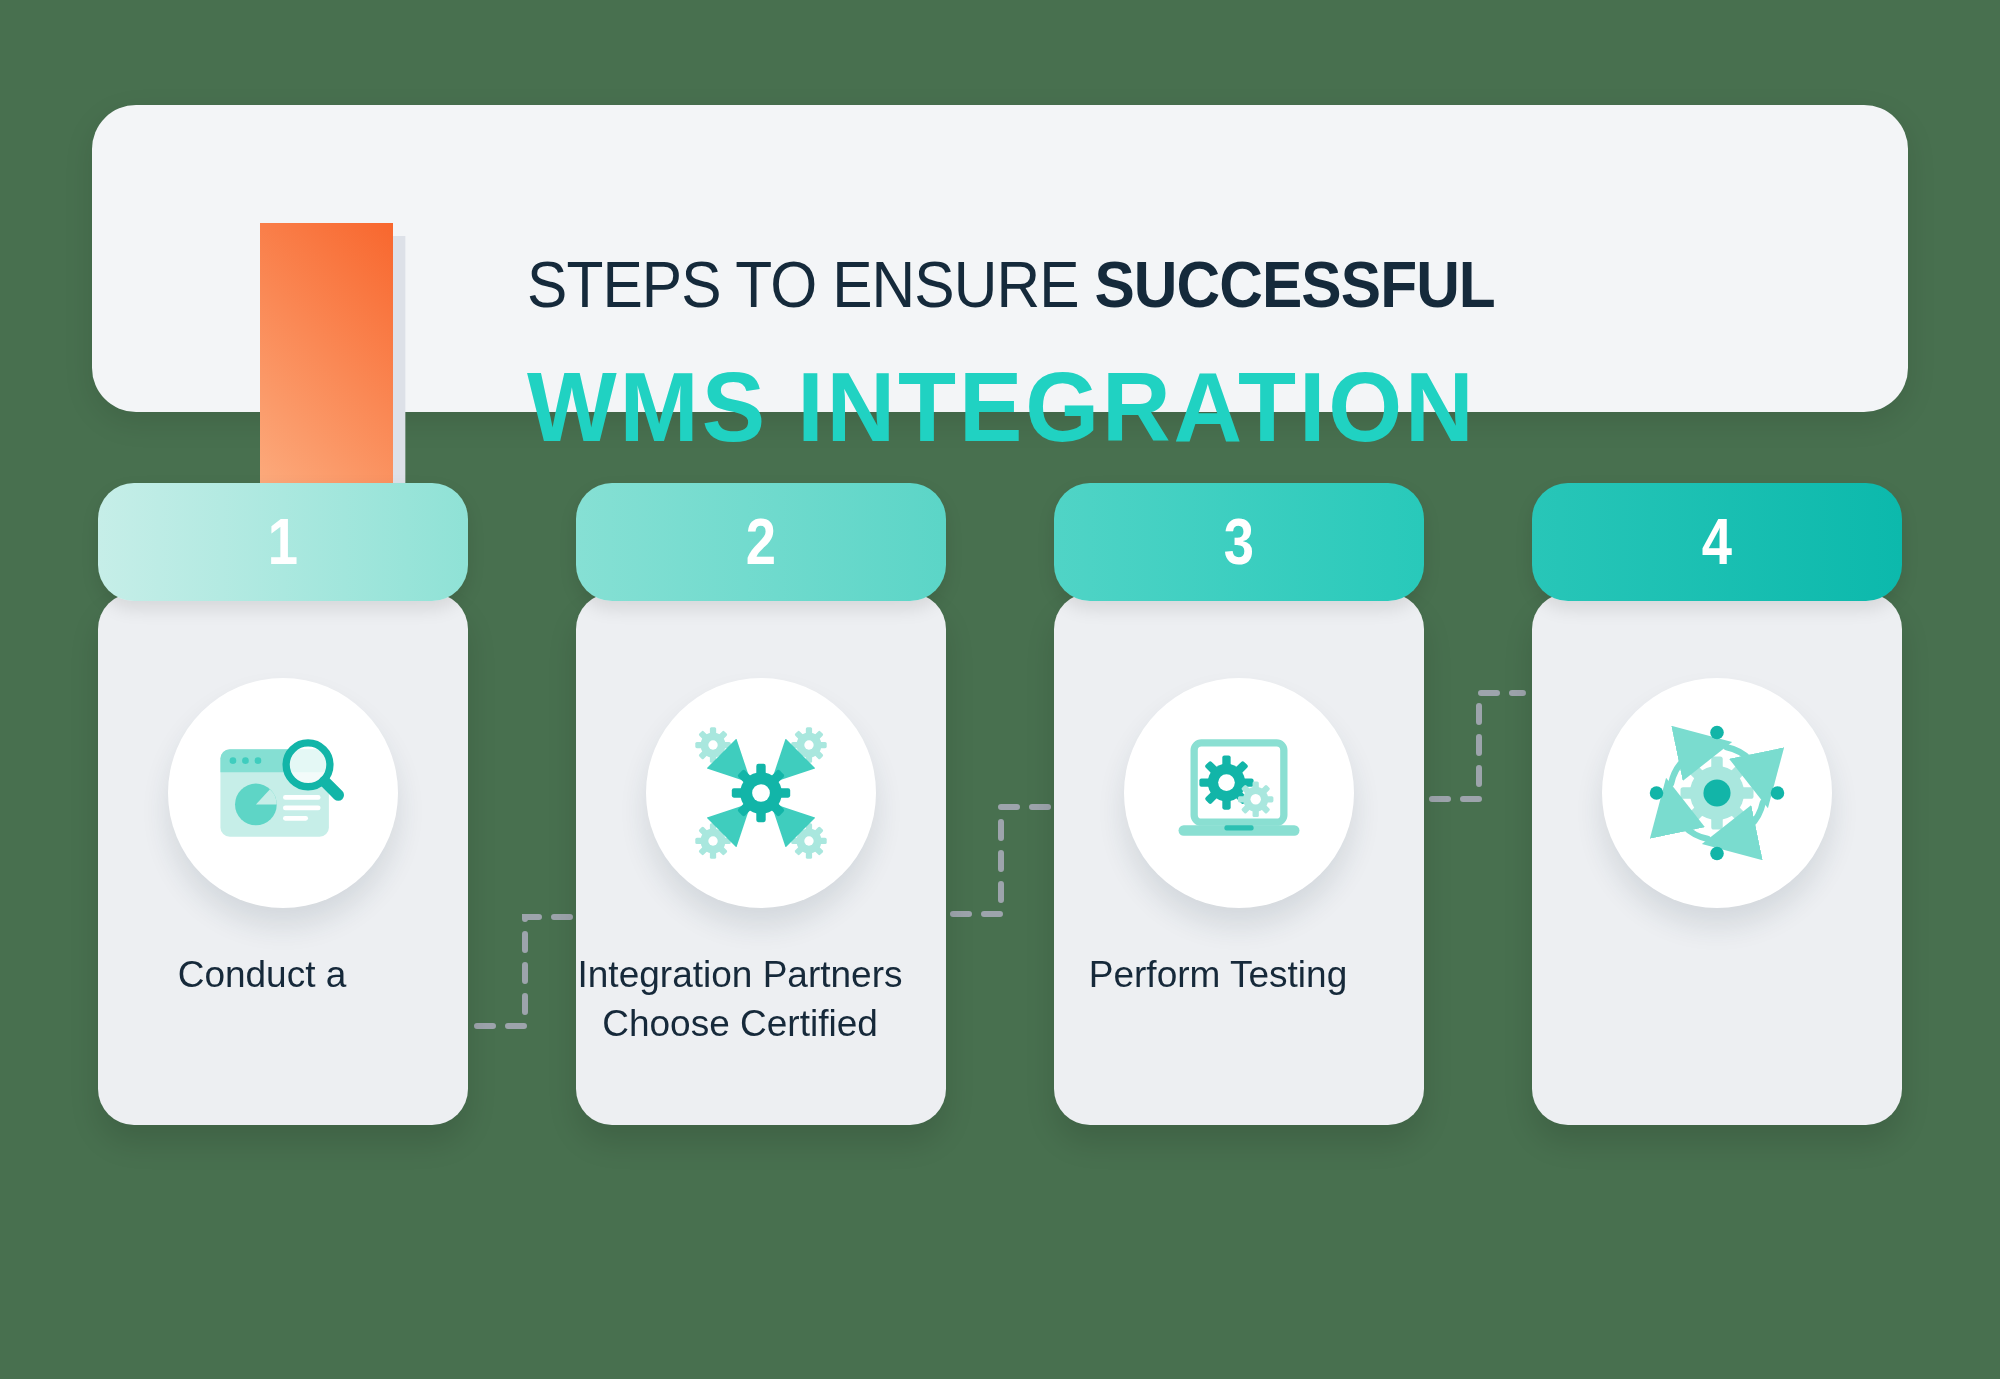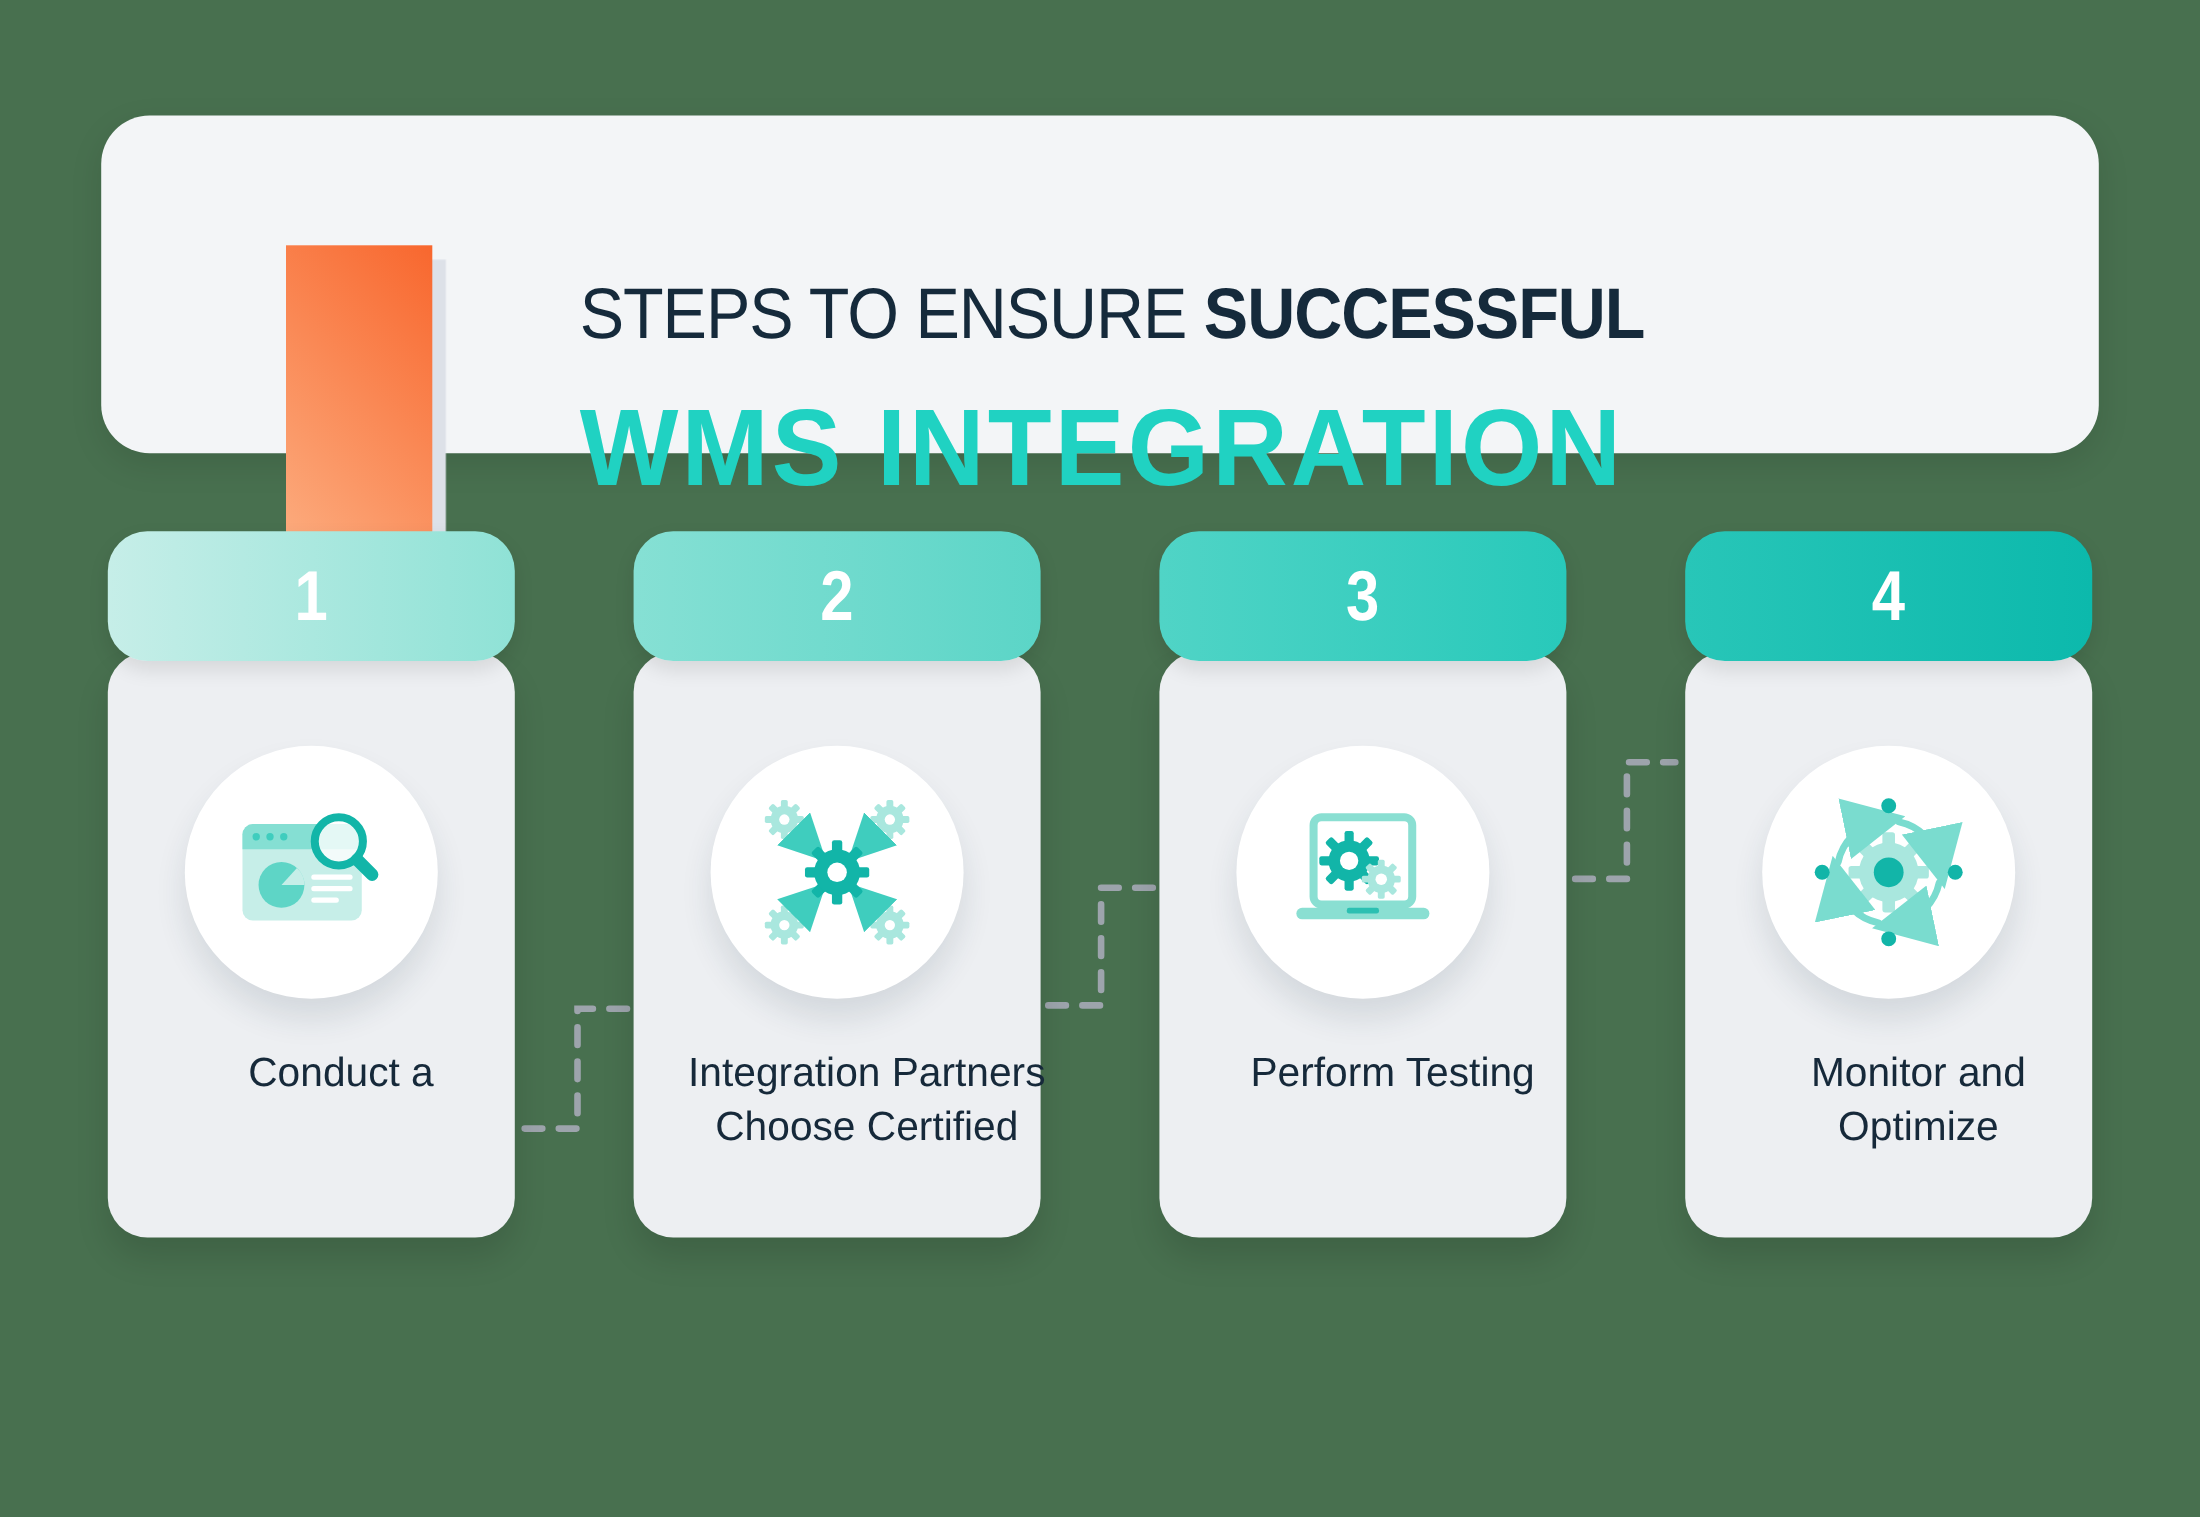--- a/index.html
+++ b/index.html
@@ -26,21 +26,21 @@
          border-radius:36px;box-shadow:0 18px 30px rgba(0,0,0,.12);}
   .card-header{position:absolute;left:0;top:0;width:370px;height:118px;border-radius:36px;
          display:flex;align-items:center;justify-content:center;
          box-shadow:0 8px 18px rgba(0,0,0,.10);}
   .card-number{color:#FFFFFF;font-size:64px;font-weight:bold;transform:scaleX(.85);}
   .icon-circle{position:absolute;left:70px;top:195px;width:230px;height:230px;border-radius:50%;
          background:#FFFFFF;box-shadow:0 18px 28px rgba(30,60,70,.12);
          display:flex;align-items:center;justify-content:center;}
   .icon-circle svg{width:146px;height:146px;}
   .card-label{position:absolute;left:0;top:468px;width:328px;text-align:center;
-         font-size:37px;line-height:1.32;color:#16293A;margin-left:48px;}
+         font-size:37px;line-height:1.32;color:#16293A;}
 
   .c1{left:98px;} .c2{left:576px;} .c3{left:1054px;} .c4{left:1532px;}
 
   
   .connector-layer{position:absolute;left:0;top:0;width:2000px;height:1379px;pointer-events:none;}
 </style>
 </head>
 <body>
 
 <div id="canvas">
@@ -222,19 +222,15 @@
           <path d="M 114,79 A 45,45 0 0 1 79,114" marker-end="url(#arr4)"></path>
           <path d="M 61,114 A 45,45 0 0 1 26,79" marker-end="url(#arr4)"></path>
           <path d="M 26,61 A 45,45 0 0 1 61,26" marker-end="url(#arr4)"></path>
         </g>
         <circle cx="70" cy="12" r="6.5" fill="#12B5A8"></circle>
         <circle cx="128" cy="70" r="6.5" fill="#12B5A8"></circle>
         <circle cx="70" cy="128" r="6.5" fill="#12B5A8"></circle>
         <circle cx="12" cy="70" r="6.5" fill="#12B5A8"></circle>
       </svg>
     </div>
-    <div class="card-label">
-      <div>Monitor and</div>
-      <div>Optimize</div>
-    </div>
   </div>
 
 </div>
 
 </body></html>

